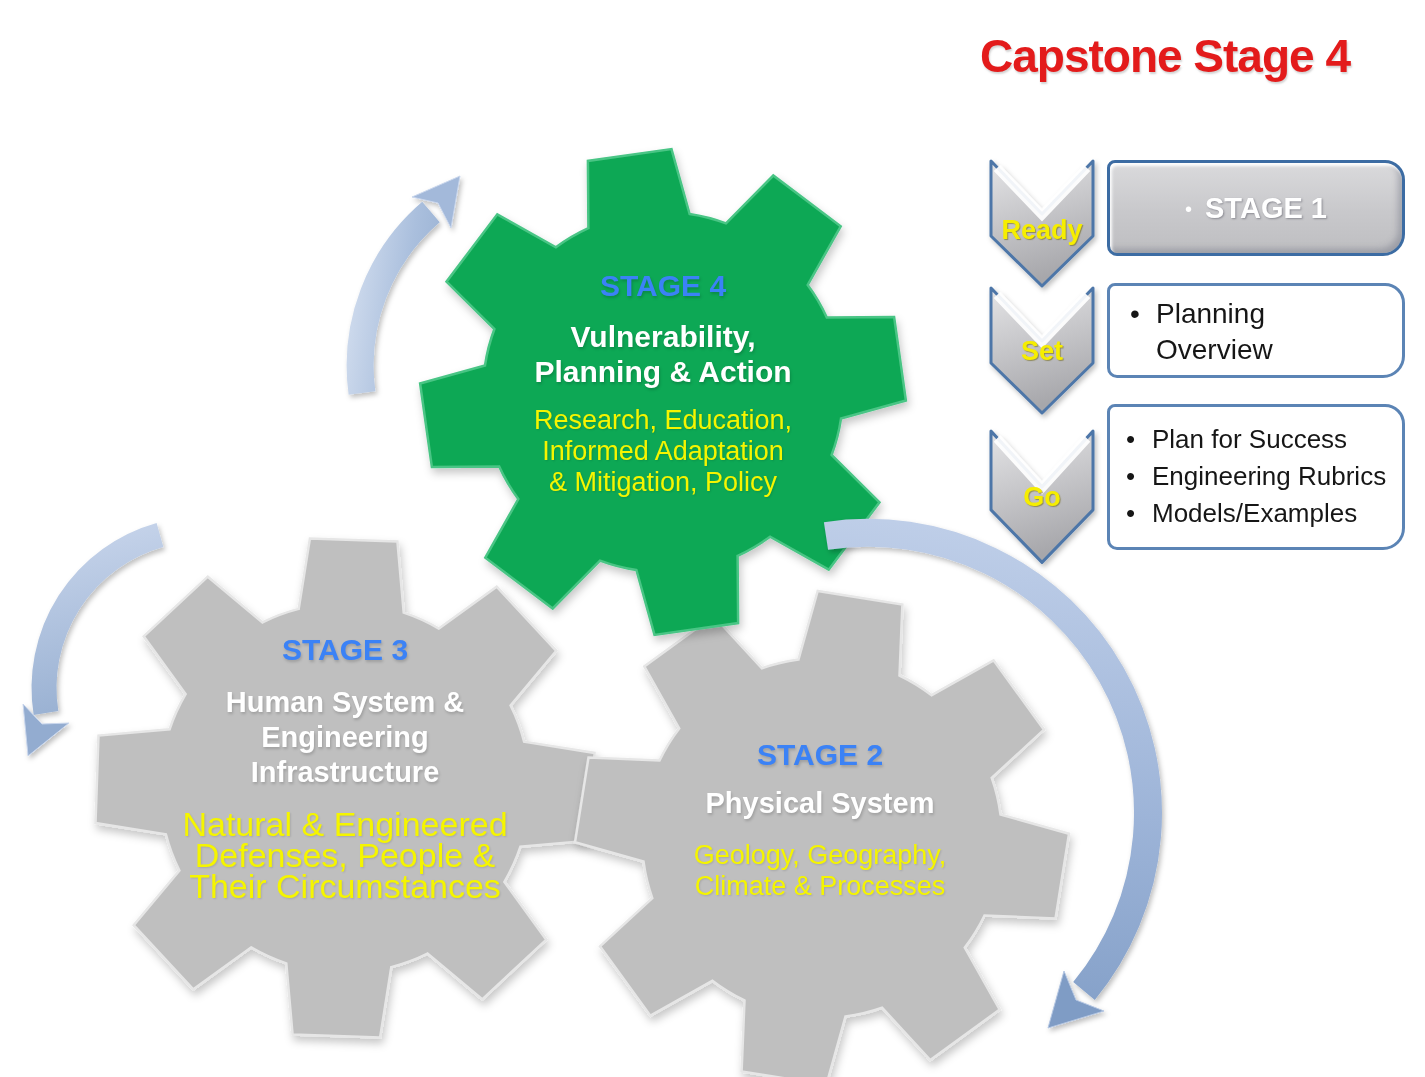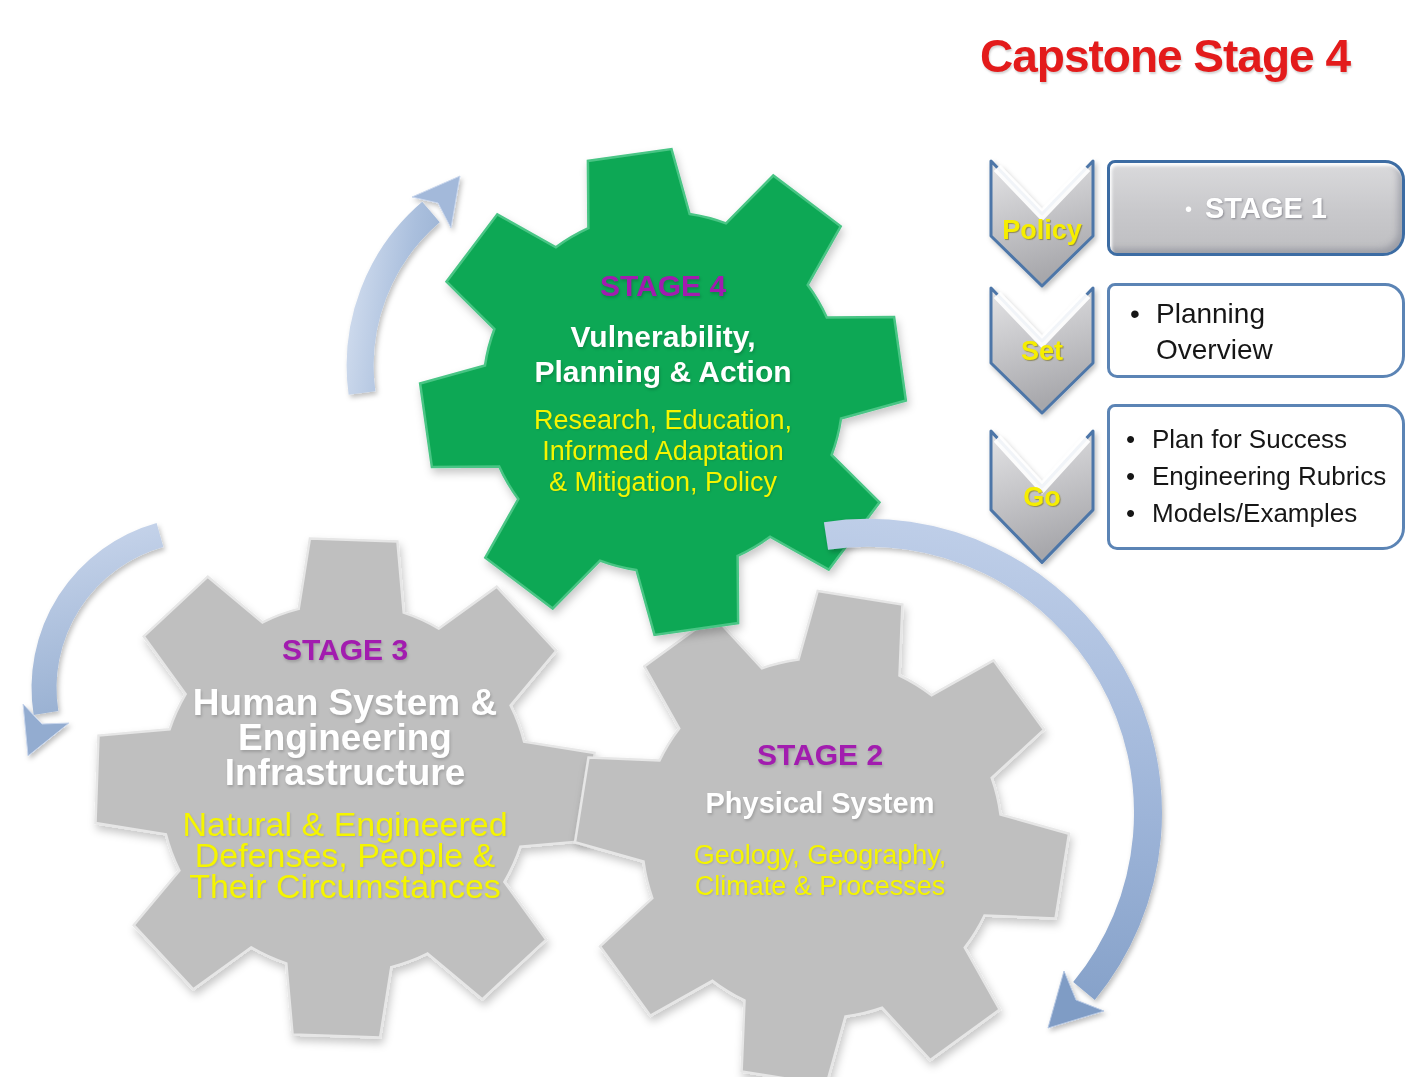--- a/index.html
+++ b/index.html
@@ -8,28 +8,28 @@
     font-family:"Liberation Sans",sans-serif;
   }
   #art{position:absolute;left:0;top:0;}
   .ovl{position:absolute;white-space:pre-line;text-align:center;}
   #title{
     left:925px;top:28px;width:480px;
     font-size:46px;line-height:56px;font-weight:700;color:#e31b1b;
     text-shadow:1px 2px 2px rgba(130,130,130,.35);
     letter-spacing:-1px;
   }
-  .gear-label{font-weight:700;color:#a21caf;text-shadow:1px 2px 3px rgba(0,0,0,.18);}
+  .gear-label{font-weight:700;color:#3b82f6;text-shadow:1px 2px 3px rgba(0,0,0,.18);}
   .gear-heading{font-weight:700;color:#ffffff;text-shadow:1px 2px 3px rgba(0,0,0,.18);}
   .gear-detail{font-weight:400;color:#f5f500;text-shadow:1px 1px 2px rgba(0,0,0,.12);text-align:center;}
   #t4-label{left:463px;top:268px;width:400px;font-size:30px;line-height:35px;}
   #t4-heading{left:453px;top:319px;width:420px;font-size:30px;line-height:35px;}
   #t4-detail{left:448px;top:405px;width:430px;font-size:27px;line-height:31px;}
   #t3-label{left:145px;top:632px;width:400px;font-size:30px;line-height:35px;}
-  #t3-heading{left:135px;top:685px;width:420px;font-size:37px;line-height:35px;}
+  #t3-heading{left:135px;top:685px;width:420px;font-size:29px;line-height:35px;}
   #t3-detail{left:125px;top:809px;width:440px;font-size:34px;line-height:31px;}
   #t2-label{left:620px;top:737px;width:400px;font-size:30px;line-height:35px;}
   #t2-heading{left:610px;top:786px;width:420px;font-size:29px;line-height:35px;}
   #t2-detail{left:605px;top:840px;width:430px;font-size:27px;line-height:31px;}
   .chev-label{
     left:988px;width:108px;font-size:27px;line-height:32px;font-weight:700;
     color:#f6ee00;text-shadow:1px 1px 1px rgba(105,95,0,.55);
   }
   #chev-label-ready{top:214px;}
   #chev-label-set{top:335px;}
@@ -140,21 +140,21 @@
 Infrastructure</div>
   <div class="ovl gear-detail" id="t3-detail">Natural &amp; Engineered
 Defenses, People &amp;
 Their Circumstances</div>
 
   <div class="ovl gear-label" id="t2-label">STAGE 2</div>
   <div class="ovl gear-heading" id="t2-heading">Physical System</div>
   <div class="ovl gear-detail" id="t2-detail">Geology, Geography,
 Climate &amp; Processes</div>
 
-  <div class="ovl chev-label" id="chev-label-ready">Policy</div>
+  <div class="ovl chev-label" id="chev-label-ready">Ready</div>
   <div class="ovl chev-label" id="chev-label-set">Set</div>
   <div class="ovl chev-label" id="chev-label-go">Go</div>
 
   <div class="callout" id="box-stage1">
     <span class="b1-bullet">•</span>
     <span class="b1-label">STAGE 1</span>
   </div>
 
   <div class="callout" id="box-overview">
     <div class="bullet-item">

